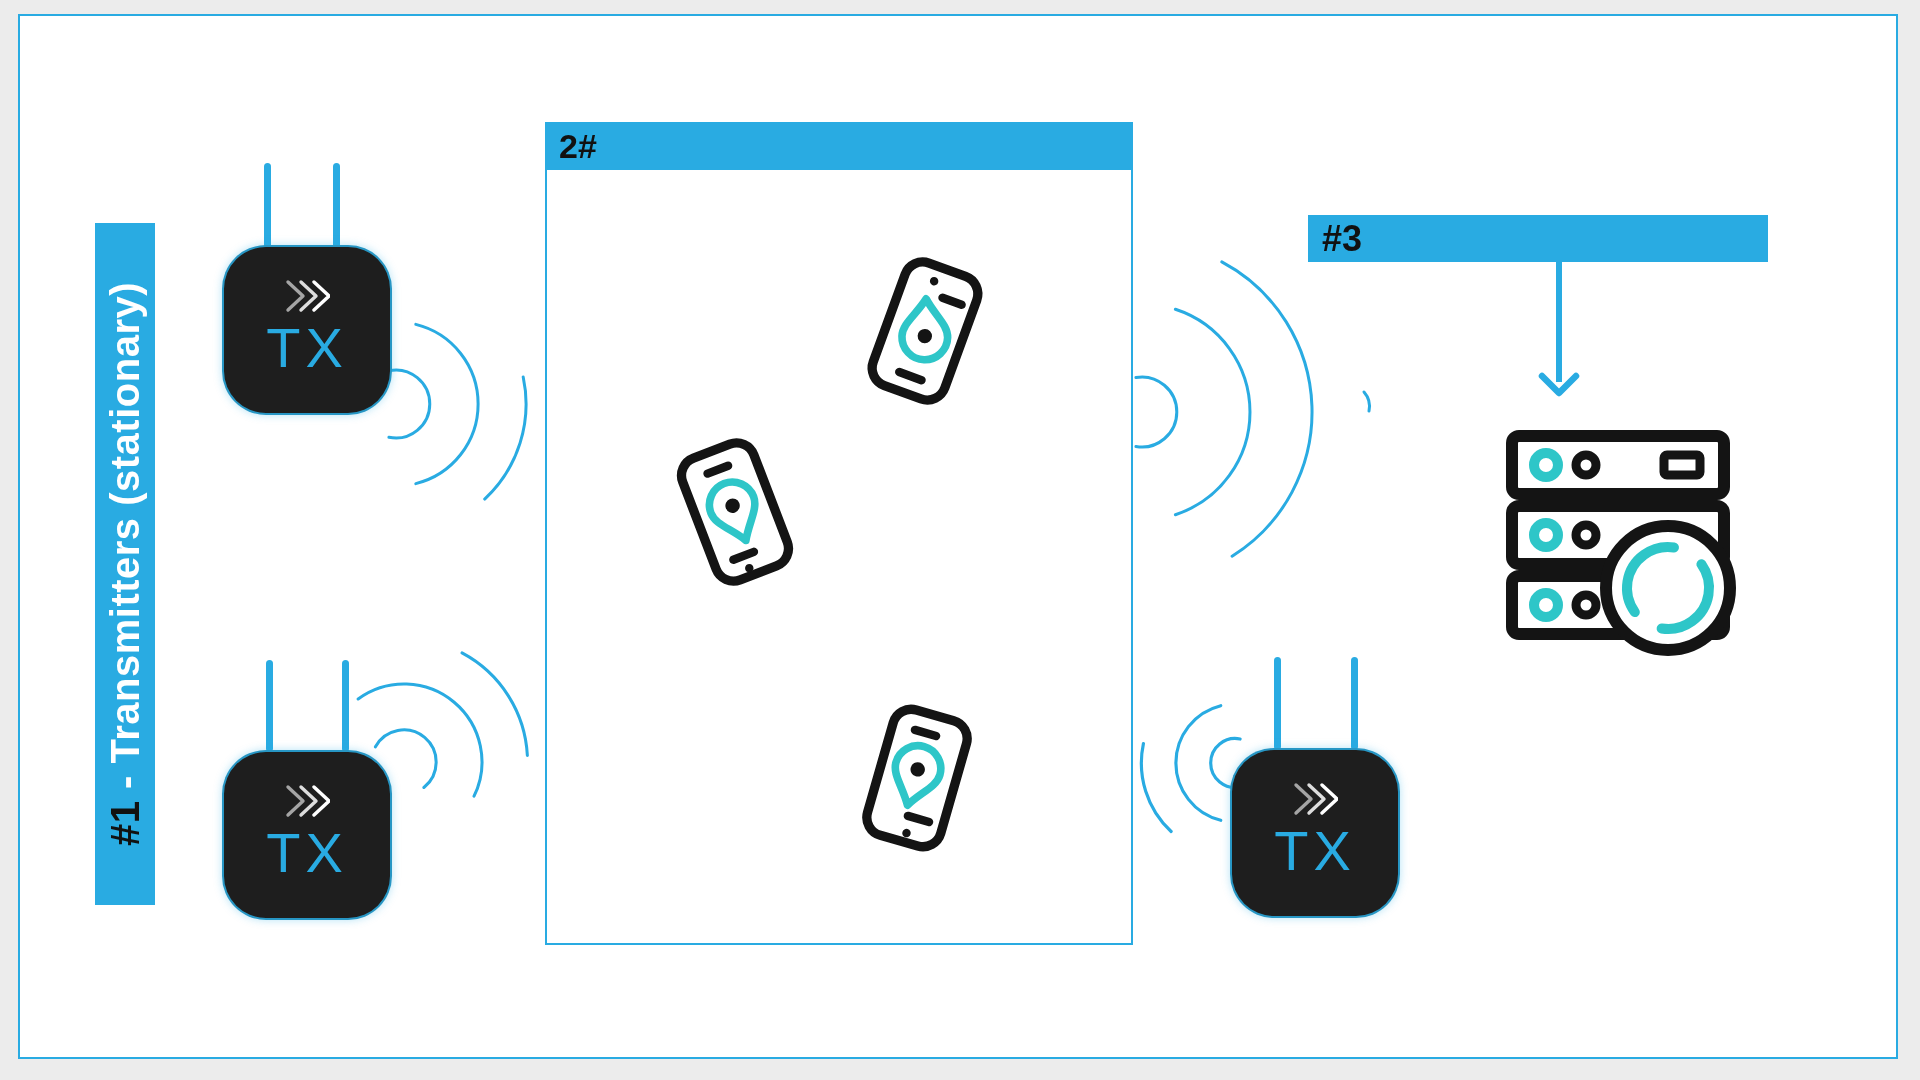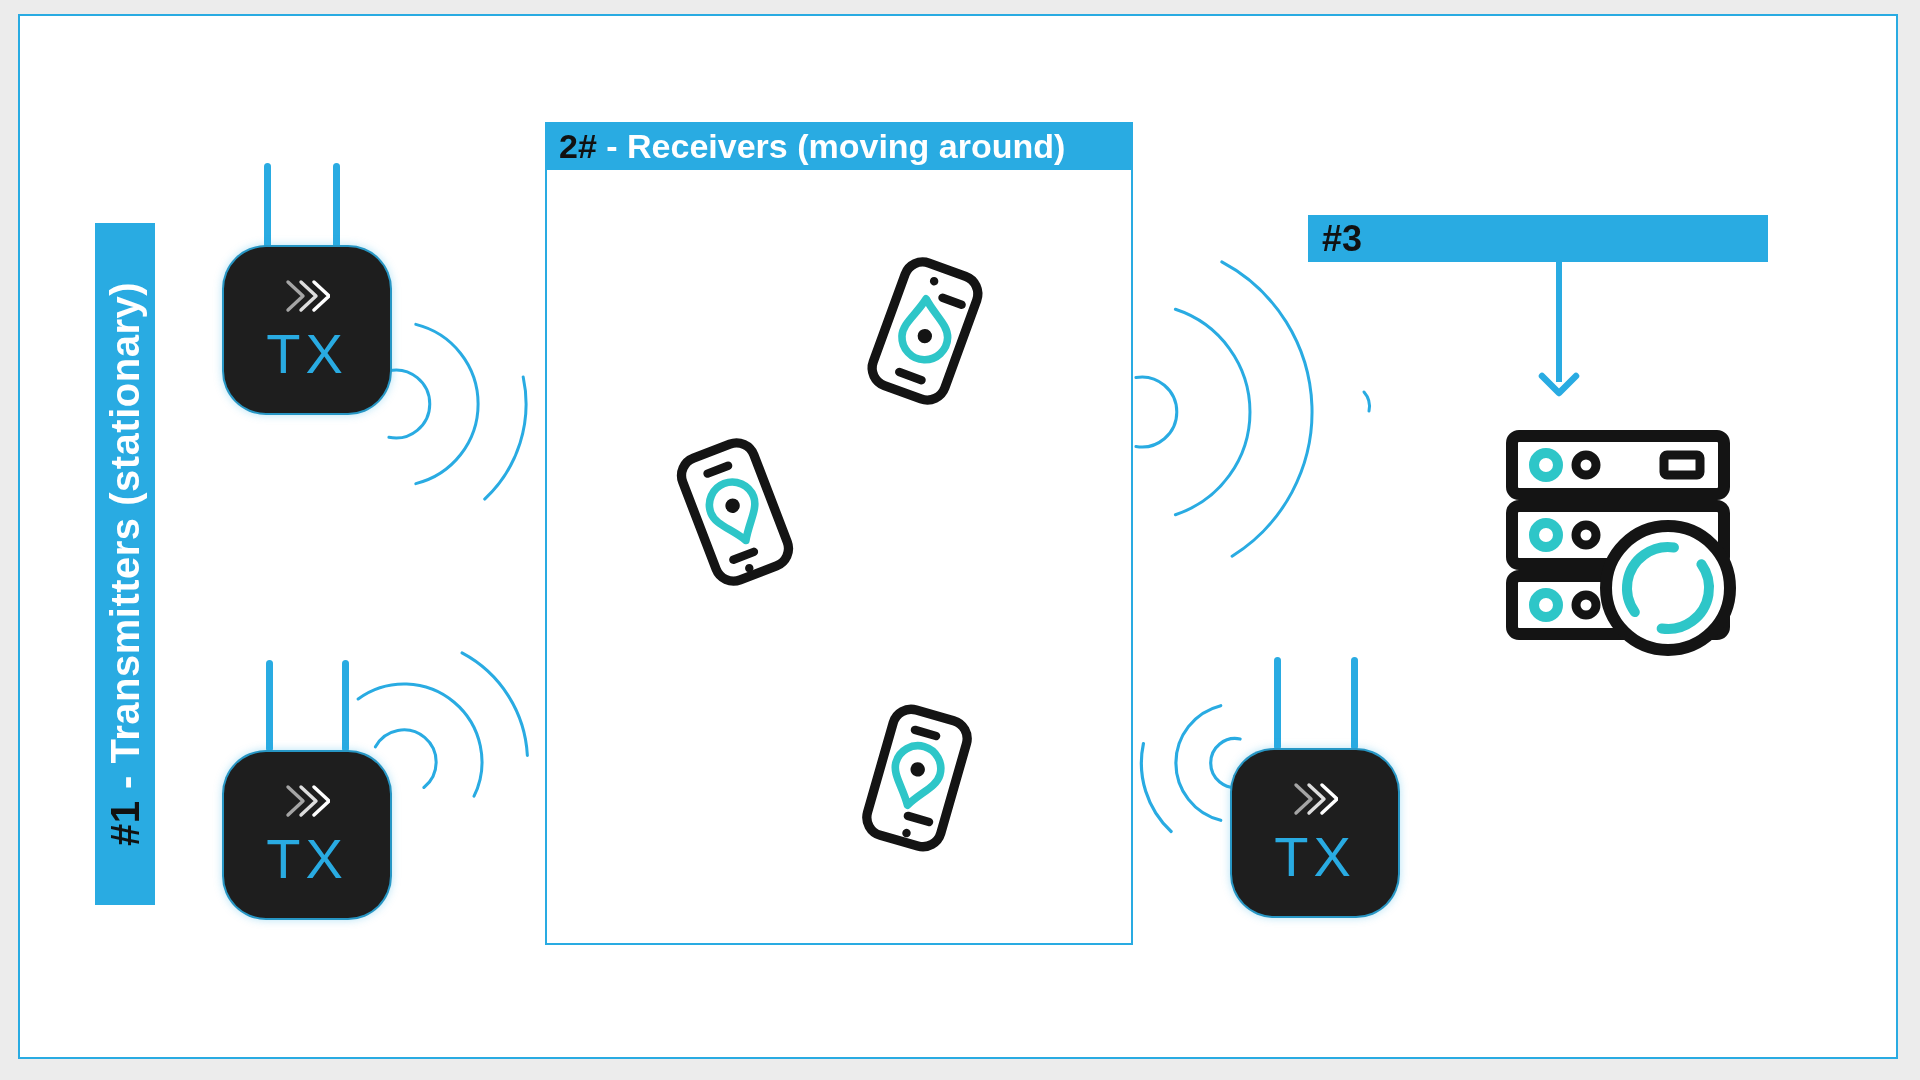--- a/index.html
+++ b/index.html
@@ -14,21 +14,21 @@
     font-weight:bold;font-size:40px;letter-spacing:.5px;}
   .lbl-num{color:#111111;white-space:pre;}
   .lbl-rest{color:#FFFFFF;white-space:pre;}
 
   
   .antenna{position:absolute;width:7px;background:#29ABE2;border-radius:4px;}
   .txbox{position:absolute;width:170px;height:170px;background:#1E1E1E;border:2px solid rgba(41,171,226,.85);
     border-radius:44px;box-sizing:border-box;display:flex;flex-direction:column;align-items:center;
     box-shadow:0 0 8px rgba(41,171,226,.35);}
   .tx-chev{margin-top:30px;}
-  .tx-label{margin-top:6px;font-size:56px;color:#29ABE2;letter-spacing:5px;font-weight:400;}
+  .tx-label{font-size:56px;color:#29ABE2;letter-spacing:5px;font-weight:400;}
 
   
   .panel{position:absolute;left:545px;top:122px;width:588px;height:823px;background:#FFFFFF;
     border:2px solid #29ABE2;box-sizing:border-box;}
   .panel-header{position:absolute;left:-2px;top:-2px;width:588px;height:48px;background:#29ABE2;
     display:flex;align-items:center;padding-left:14px;box-sizing:border-box;
     font-weight:bold;font-size:34px;}
 
   
   .label3{position:absolute;left:1308px;top:215px;width:460px;height:47px;background:#29ABE2;
@@ -131,21 +131,20 @@
         <path d="M17 5 L32 19 L17 33" opacity="0.85"></path>
         <path d="M30 5 L45 19 L30 33"></path>
       </g>
     </svg>
     <div class="tx-label">TX</div>
   </div>
 
   <div class="panel">
     <div class="panel-header">
       <span class="lbl-num">2#</span>
-        <span class="lbl-rest"> - Receivers (moving around)</span>
     </div>
   </div>
 
   <div class="phone rotA" style="left:881px;top:258px">
     <svg viewBox="0 0 104 168">
       <rect x="7" y="7" width="90" height="154" rx="22" fill="#FFFFFF" stroke="#141414" stroke-width="11"></rect>
       <circle cx="42" cy="25" r="5" fill="#141414"></circle>
       <line x1="58" y1="40" x2="82" y2="40" stroke="#141414" stroke-width="10" stroke-linecap="round"></line>
       <g transform="rotate(162 52 84)">
         <path d="M52 50 a27 27 0 0 1 27 27 c0 15 -16 26 -27 45 c-11 -19 -27 -30 -27 -45 a27 27 0 0 1 27 -27 z" fill="#FFFFFF" stroke="#2EC6C8" stroke-width="9" stroke-linejoin="round"></path>

